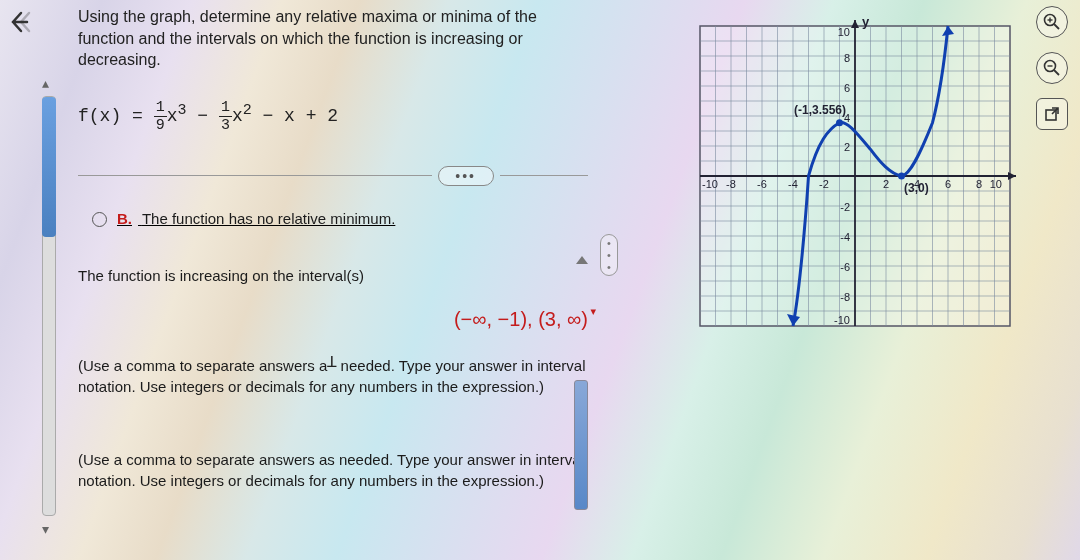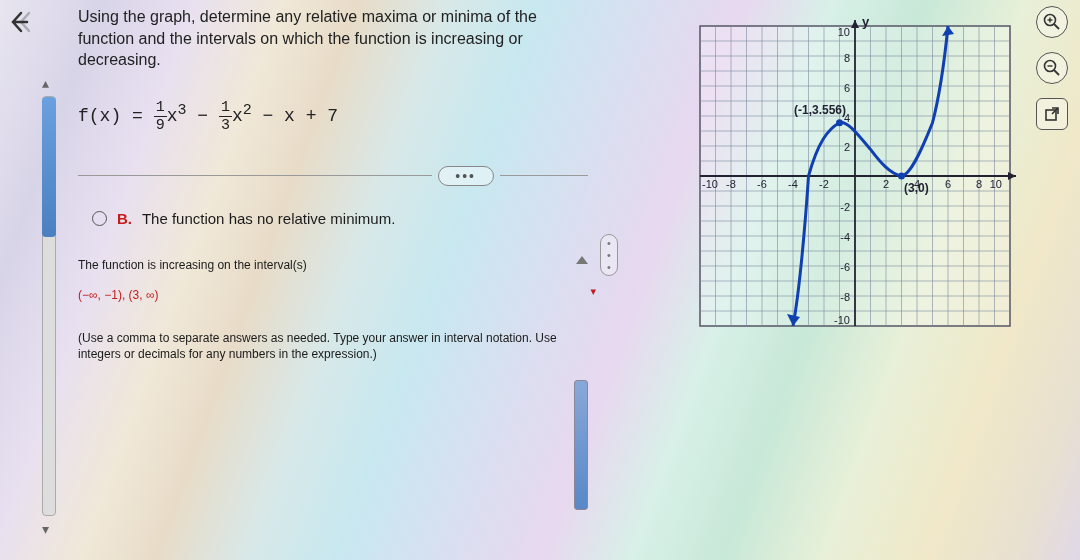--- a/index.html
+++ b/index.html
@@ -113,29 +113,29 @@
       margin: 0 6px;
       display: flex;
       align-items: center;
       justify-content: center;
       font-size: 14px;
       letter-spacing: 2px;
       color: #555;
       background: rgba(255,255,255,0.4);
       cursor: pointer;
     }
-    .option-row { margin: 6px 0 18px 14px; display: flex; align-items: center; }
+    .option-row { margin: 6px 0 18px 14px; display: flex; align-items: flex-end; text-decoration: underline; }
     .radio {
       width: 15px; height: 15px; border: 1.5px solid #555; border-radius: 50%;
       margin-right: 10px; flex-shrink: 0;
     }
     .opt-label { color: #1b1b1b; font-size: 15px; }
     .opt-letter { color: #c41c1c; font-weight: bold; margin-right: 6px; }
-    .para { font-size: 12px; color: #1b1b1b; line-height: 1.4; margin: 12px 0; }
-    .interval { color: #c41c1c; font-size: 12px; margin: 2px 0 4px 0; }
+    .para { font-size: 15px; color: #1b1b1b; line-height: 1.4; margin: 20px 0; }
+    .interval { color: #c41c1c; font-size: 20px; margin: 2px 0 4px 0; text-align: right; }
     .cursor-caret { position: relative; }
     .cursor-caret::after {
       content: "▾";
       color: #c41c1c;
       position: absolute;
       right: -8px;
       top: -3px;
       font-size: 11px;
     }
     .blank-box {
@@ -234,39 +234,42 @@
   <div class="prompt">Using the graph, determine any relative maxima or minima of the function and the intervals on which the function is increasing or decreasing.</div>
 
   <div class="formula">
     <span>f(x) =</span>
     <span class="frac">
       <div class="n">1</div>
       <div class="d">9</div>
     </span><span>x</span><sup>3</sup><span> − </span><span class="frac">
       <div class="n">1</div>
       <div class="d">3</div>
-    </span><span>x</span><sup>2</sup><span> − x + 7</span>
+    </span><span>x</span><sup>2</sup><span> − x + 2</span>
   </div>
 
   <div class="divider-row">
     <div class="divider-line"></div>
     <div class="more-btn">•••</div>
     <div style="flex:0.25" class="divider-line"></div>
   </div>
 
   <div class="option-row">
     <div class="radio"></div>
     <span class="opt-label">
       <span class="opt-letter">B.</span>
       <span>The function has no relative minimum.</span>
     </span>
   </div>
 
   <div class="para">The function is increasing on the interval(s)</div>
   <div class="interval cursor-caret">(−∞, −1), (3, ∞)</div>
+  <div class="para">
+    <span>(Use a comma to separate answers a</span><span class="caret-mark">ꓕ</span><span> needed. Type your answer in interval notation. Use integers or decimals for any numbers in the expression.)</span>
+  </div>
 
   <div style="height:12px"></div>
 
   <div class="para">(Use a comma to separate answers as needed. Type your answer in interval notation. Use integers or decimals for any numbers in the expression.)</div>
 </div>
 
 <div class="mini-scroll"></div>
 <div class="mid-handle">
   <span>•</span>
     <span>•</span>

